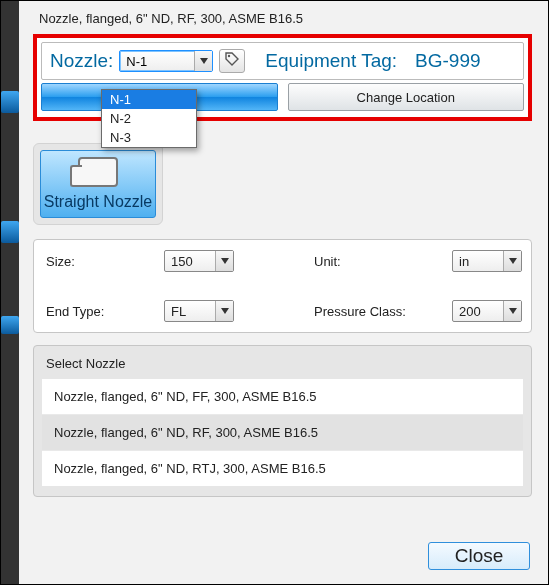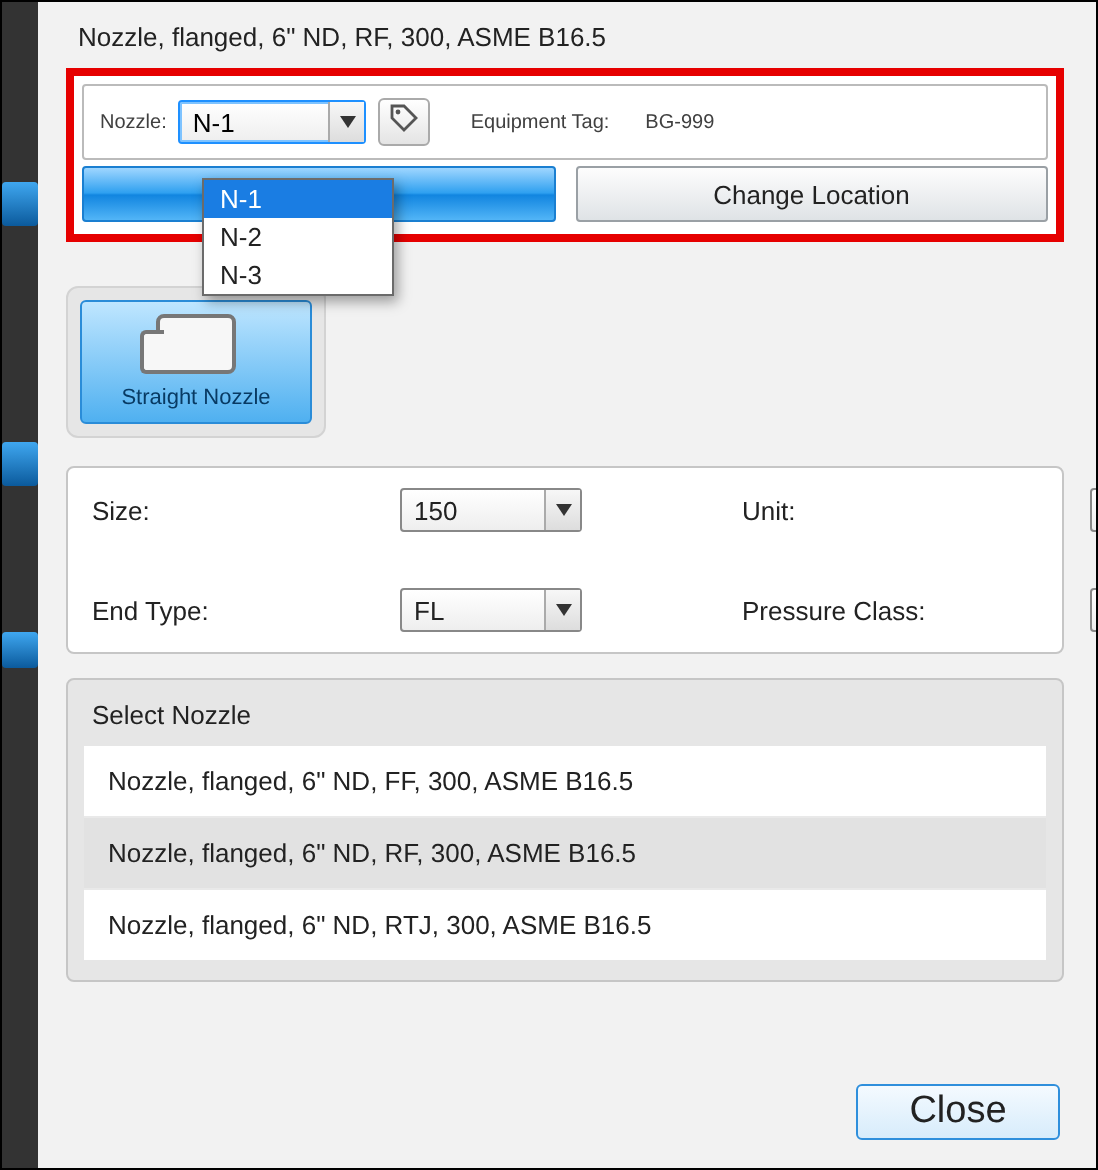--- a/index.html
+++ b/index.html
@@ -34,38 +34,38 @@
     border:4px solid #e60000;
     padding:4px 4px 6px 4px;
     background:#fff;
   }
 
   .row1 {
     display:flex; align-items:center; gap:6px;
     border:1px solid #bbb; border-radius:2px;
     padding:6px 8px; background:#fff;
   }
-  .lbl { font-size:10px; color:#404040; }
+  .lbl { font-size:19px; color:#0369a1; }
   .combo {
     position:relative; background:linear-gradient(#fff,#eee);
     border:1px solid #888; height:22px; font-size:13px;
     border-radius:2px; display:flex; align-items:center;
   }
   .combo.highlighted { border-color:#1e90ff; box-shadow:0 0 0 1px #7ec3ff inset; }
   .combo .val { padding:0 20px 0 6px; }
   .combo .arrow {
     position:absolute; right:0; top:0; bottom:0; width:18px;
     background:linear-gradient(#f7f7f7,#ddd);
     border-left:1px solid #aaa;
     display:flex; align-items:center; justify-content:center;
   }
   .combo .arrow svg { width:8px; height:6px; }
 
   .combo.w90 { width:94px; }
-  .combo.w70 { width:91px;margin-left:36px; }
+  .combo.w70 { width:70px; }
 
   .icon-btn {
     width:26px; height:24px;
     background:linear-gradient(#fff,#e4e4e4);
     border:1px solid #aaa; border-radius:3px;
     display:flex; align-items:center; justify-content:center;
   }
 
   .buttons-row { display:flex; gap:10px; margin-top:3px; }
   .big-btn {
@@ -110,21 +110,21 @@
   .nozzle-card .pic {
     width:40px; height:30px; margin:0 auto 6px auto;
     background:#f7f7f7; border:2px solid #777; border-radius:4px;
     position:relative;
   }
   .nozzle-card .pic:before {
     content:""; position:absolute; left:-10px; top:6px; width:10px; height:18px;
     border:2px solid #777; border-right:none; border-radius:3px 0 0 3px;
     background:#f7f7f7;
   }
-  .nozzle-card .cap { font-size:11px; color:#083a63; }
+  .nozzle-card .cap { font-size:16px; color:#083a63; }
 
   
   .props-group {
     margin-top:14px; background:#fff;
     border:1px solid #c6c6c6; border-radius:4px;
     padding:10px 12px;
     display:grid;
     grid-template-columns: 90px 1fr 24px 110px 1fr;
     row-gap:10px; align-items:center;
     font-size:13px; color:#222;gap:28px;

